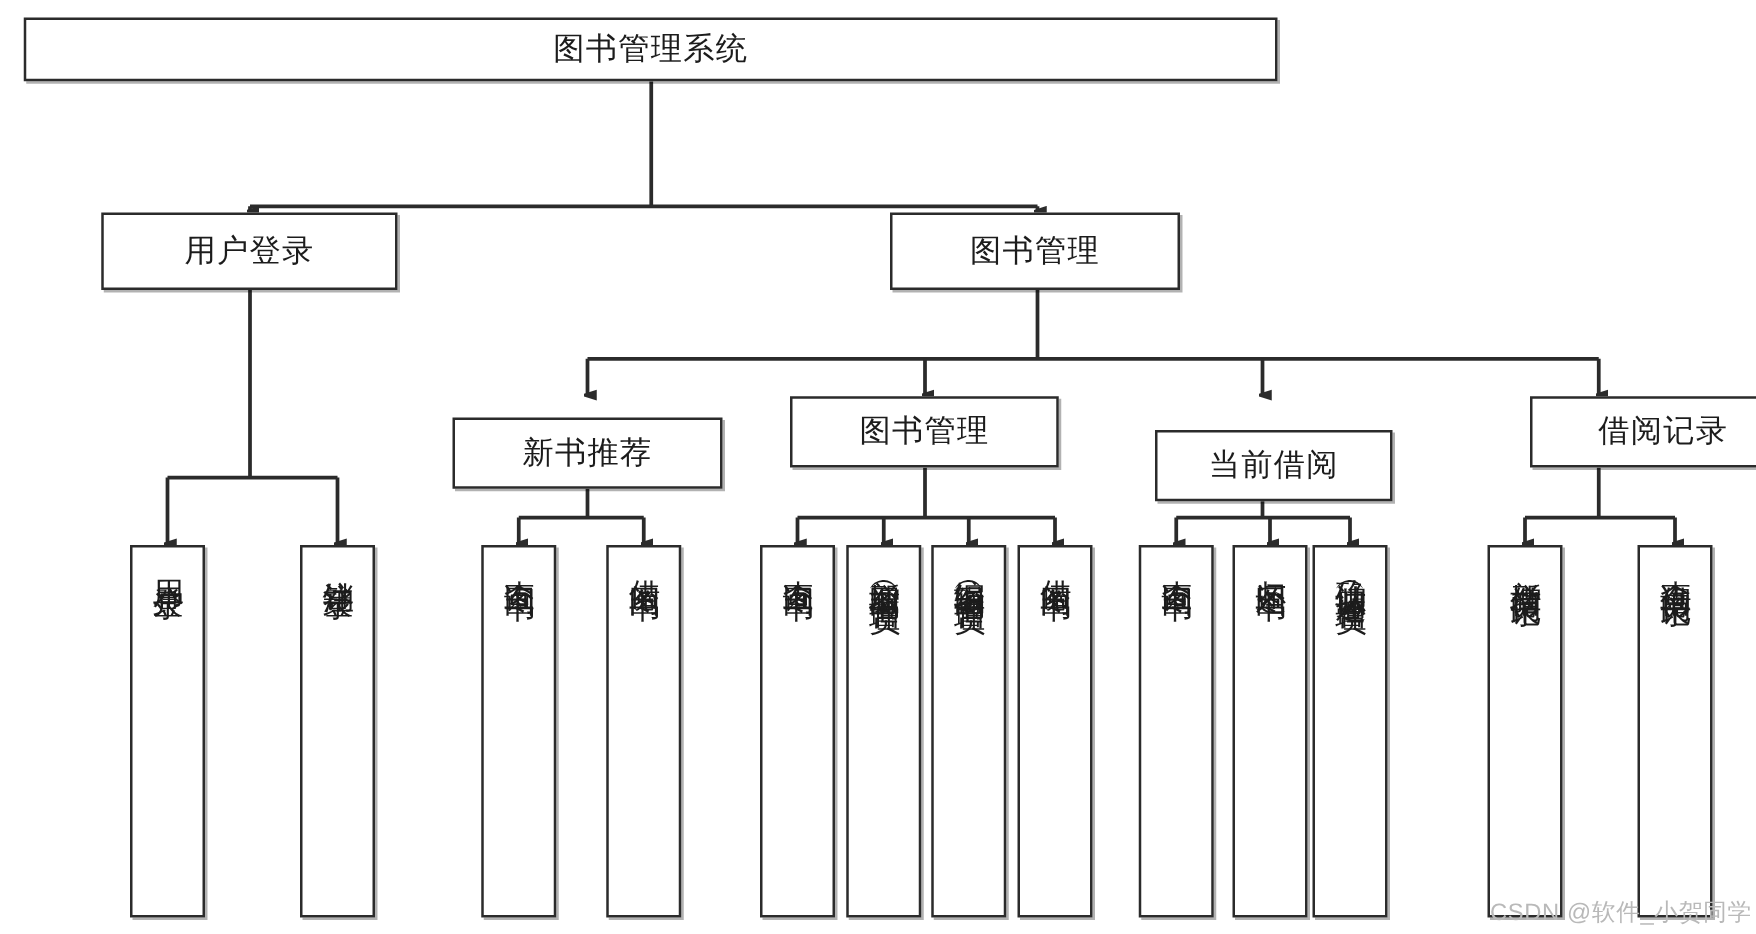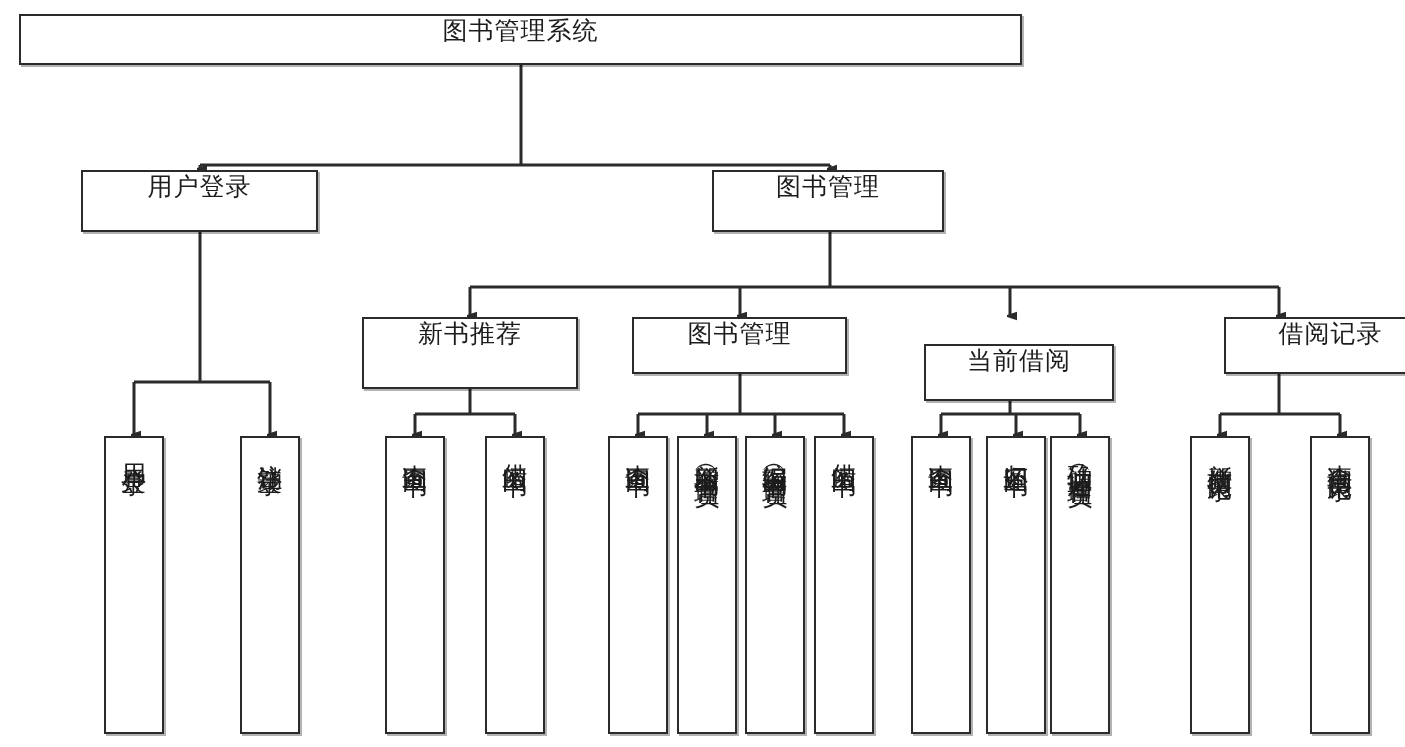--- a/index.html
+++ b/index.html
@@ -20,21 +20,21 @@
     width:1405px;
     height:747px;
     pointer-events:none;
   }
   .node{
     position:absolute;
     box-sizing:border-box;
     border:2.5px solid #2b2b2b;
     background:#ffffff;
     display:flex;
-    align-items:flex-start;
+    align-items:center;
     justify-content:center;
     box-shadow:2px 2px 0 rgba(0,0,0,0.30);
   }
   .node-label{
     font-size:25px;
     line-height:1.15;
     letter-spacing:1px;
     color:#1c1c1c;
     white-space:nowrap;
     text-align:center;
@@ -111,21 +111,21 @@
   <div id="node-layer">
       <div class="node" id="node_root" style="left: 19px; top: 14px; width: 1003px; height: 51px;">
         <div class="node-label">图书管理系统</div>
       </div>
       <div class="node" id="node_user-login" style="left: 81px; top: 170px; width: 237px; height: 62px;">
         <div class="node-label">用户登录</div>
       </div>
       <div class="node" id="node_book-manage" style="left: 712px; top: 170px; width: 232px; height: 62px;">
         <div class="node-label">图书管理</div>
       </div>
-      <div class="node" id="node_new-book-rec" style="left: 362px; top: 317px; width: 216px; height: 72px;">
+      <div class="node" id="node_new-book-rec" style="left: 362px; top: 334px; width: 216px; height: 57px;">
         <div class="node-label">新书推荐</div>
       </div>
       <div class="node" id="node_book-borrow" style="left: 632px; top: 317px; width: 215px; height: 57px;">
         <div class="node-label">图书管理</div>
       </div>
       <div class="node" id="node_current-borrow" style="left: 924px; top: 317px; width: 190px; height: 57px; margin-top: 27px;">
         <div class="node-label">当前借阅</div>
       </div>
       <div class="node" id="node_borrow-record" style="left: 1224px; top: 317px; width: 213px; height: 57px;">
         <div class="node-label">借阅记录</div>
@@ -164,13 +164,14 @@
         <div class="node-label">确认归还（管理员）</div>
       </div>
       <div class="node leaf" id="node_leaf-add-record" style="left: 1190px; top: 436px; width: 60px; height: 298px;">
         <div class="node-label">新增借阅记录</div>
       </div>
       <div class="node leaf" id="node_leaf-query-record" style="left: 1310px; top: 436px; width: 60px; height: 298px;">
         <div class="node-label">查询借阅记录</div>
       </div>
     </div>
 
+  <div class="watermark" style="left: 1192px; top: 717px;">CSDN @软件_小贺同学</div>
 </div>
 
 </body></html>

